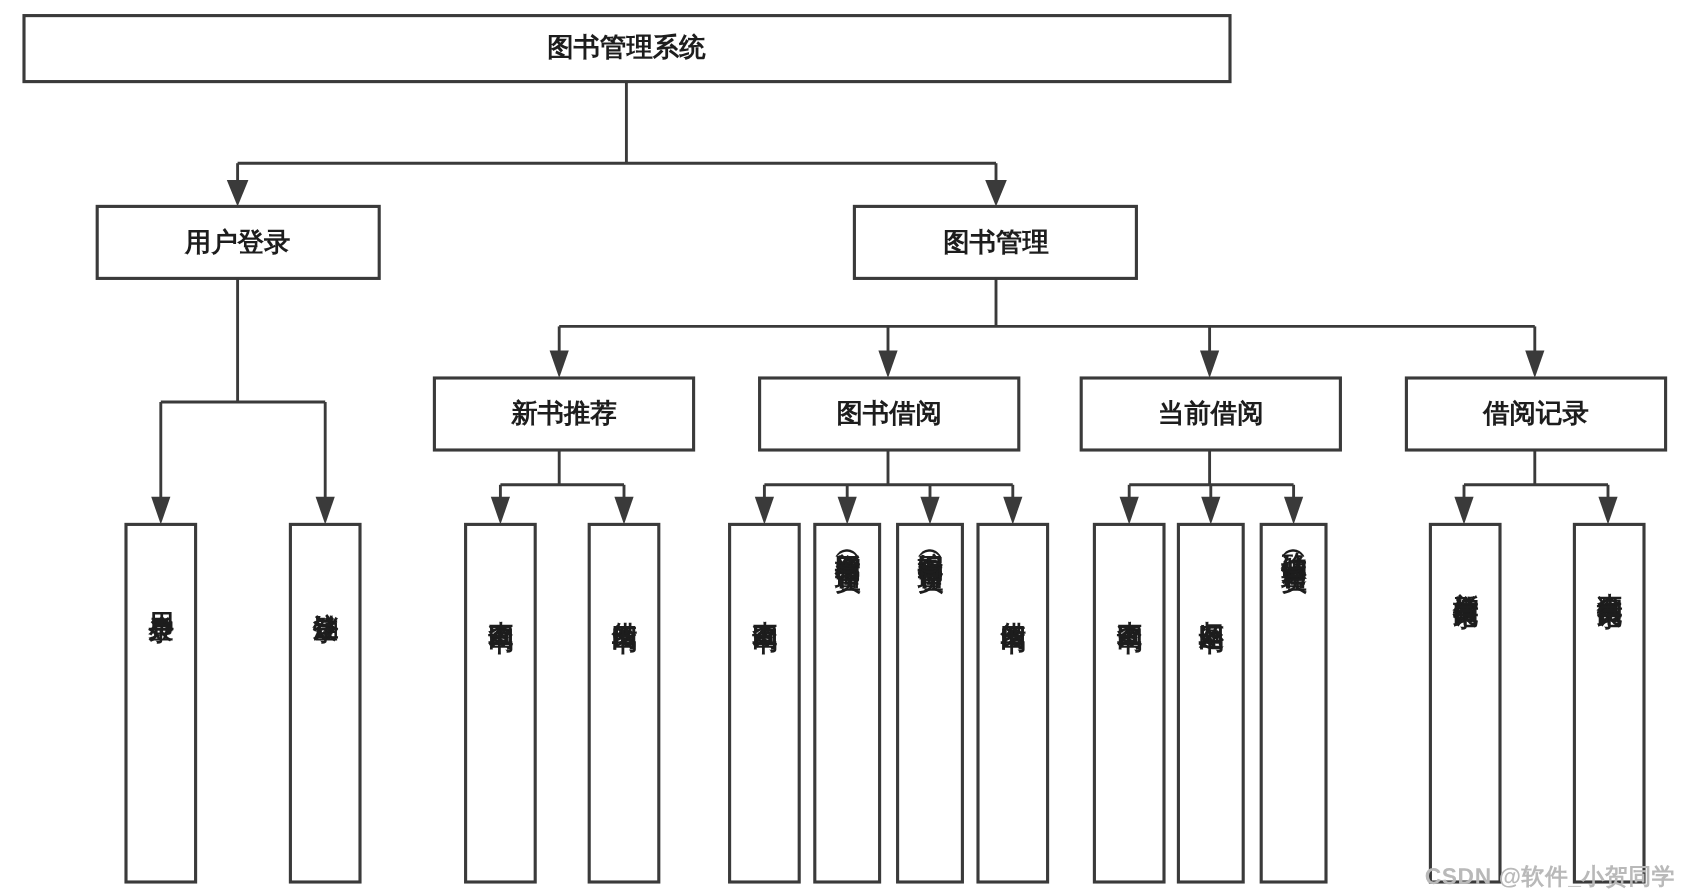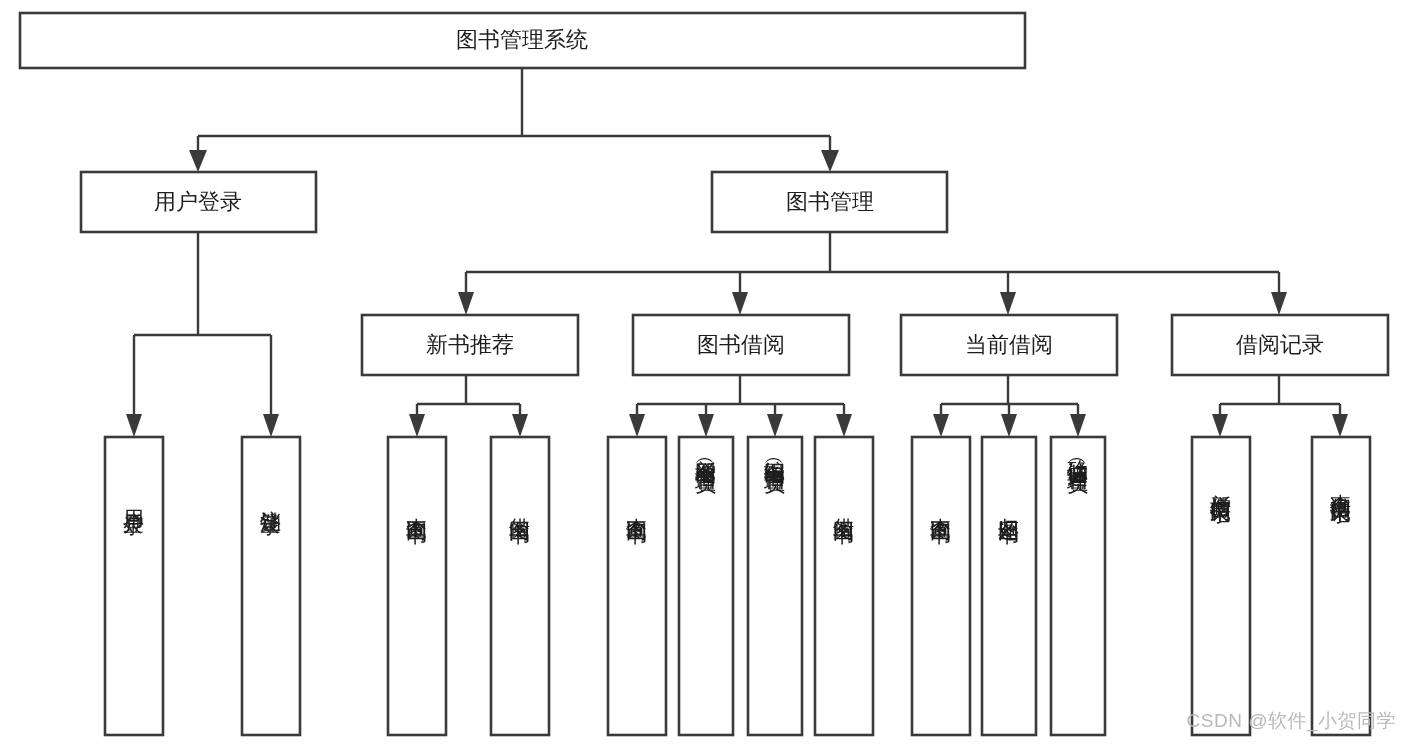--- a/index.html
+++ b/index.html
@@ -9,20 +9,21 @@
   }
   body {
     font-family: "Liberation Sans", "DejaVu Sans", sans-serif;
   }
   #diagram-root {
     position: relative;
     width: 1405px;
     height: 747px;
     background: #ffffff;
     overflow: hidden;
+    font-weight: bold;
   }
   svg#tree-svg {
     position: absolute;
     left: 0;
     top: 0;
     width: 1405px;
     height: 747px;
   }
   .node-box {
     fill: #ffffff;
@@ -59,21 +60,21 @@
     font-family: "Liberation Sans", "DejaVu Sans", sans-serif;
     font-size: 21px;
     line-height: 1.0;
     color: #1d1d1d;
     letter-spacing: 2px;
     white-space: nowrap;
   }
   #watermark {
     position: absolute;
     right: 9px;
-    bottom: 13px;
+    bottom: 3px;
     font-family: "Liberation Sans", "DejaVu Sans", sans-serif;
     font-size: 19px;
     color: #b9b9b9;
     letter-spacing: 0.5px;
     white-space: nowrap;
     margin-left: 36px;
   }
 </style>
 </head>
 <body>

